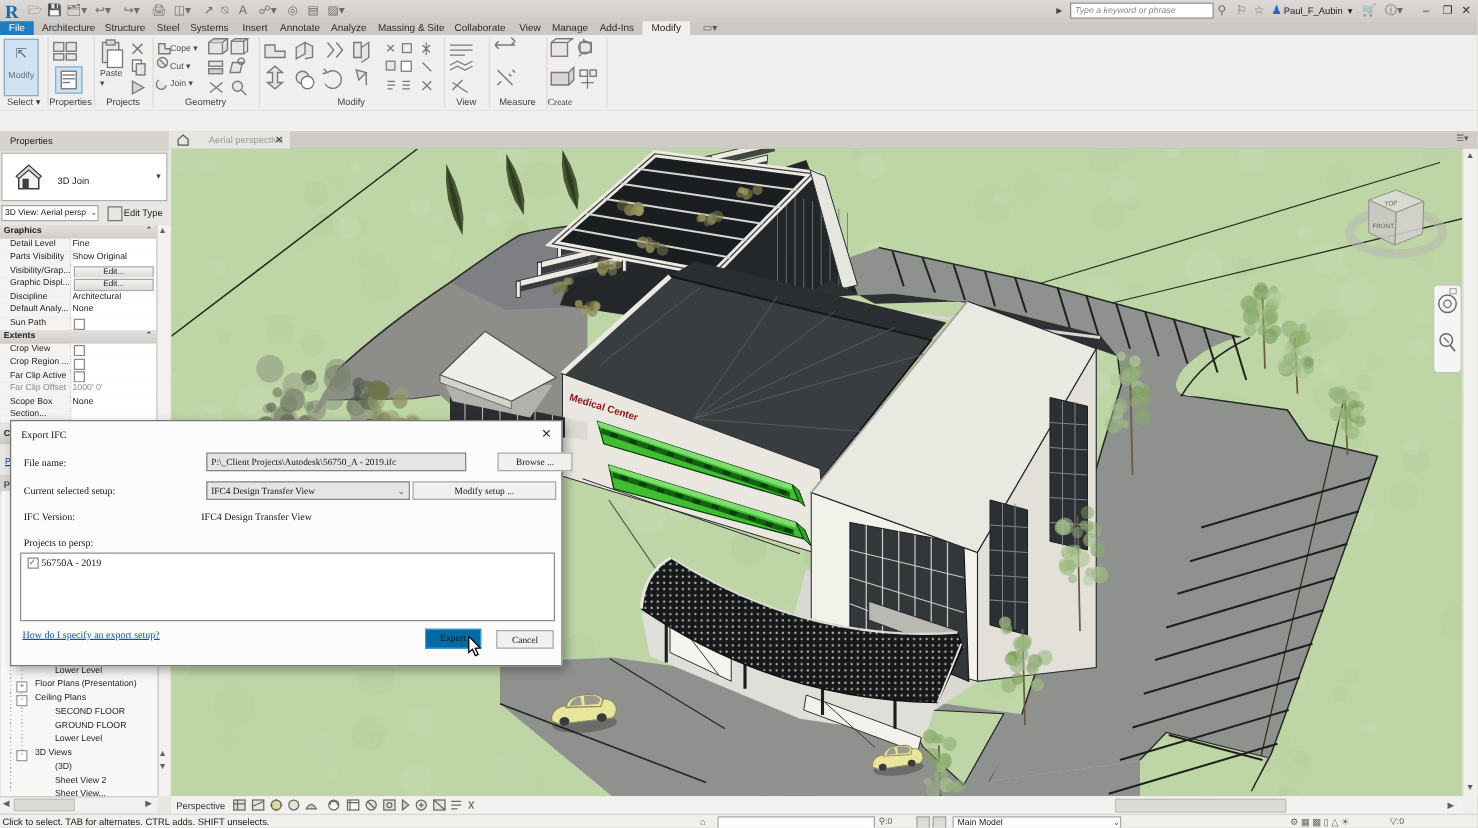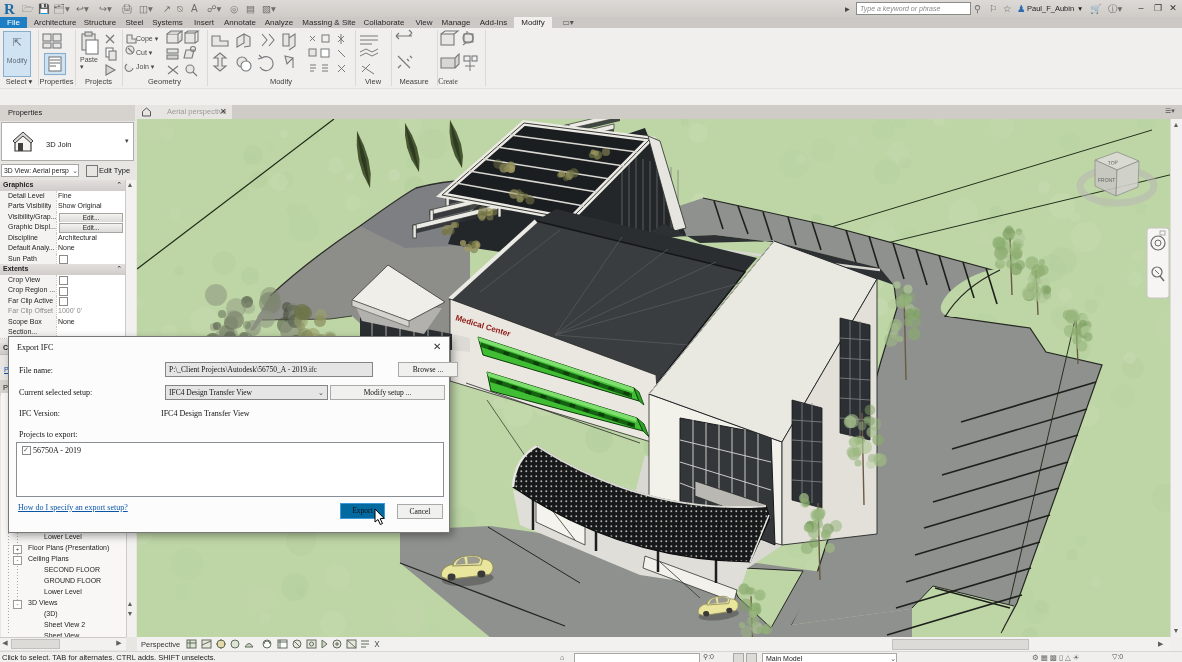--- a/index.html
+++ b/index.html
@@ -1276,21 +1276,21 @@
   <div class="dtxt" style="left:8px;top:6px;">Export IFC</div>
   <div class="dtxt" style="left:424px;top:4px;font-size:10px;color:#333;">✕</div>
   <div class="dtxt" style="left:10px;top:29px;">File name:</div>
   <div class="dfield" style="left:156px;top:25px;width:206px;height:13px;"><span style="margin-left:3px;">P:\_Client Projects\Autodesk\56750_A - 2019.ifc</span></div>
   <div class="dbtn" style="left:371px;top:25px;width:58px;height:13px;line-height:13px;margin-left:18px;">Browse ...</div>
   <div class="dtxt" style="left:10px;top:51px;">Current selected setup:</div>
   <div class="dfield" style="left:156px;top:48px;width:161px;height:13px;"><span style="margin-left:3px;">IFC4 Design Transfer View</span><span style="position:absolute;right:3px;top:0;color:#555;">⌄</span></div>
   <div class="dbtn" style="left:321px;top:48px;width:113px;height:13px;line-height:13px;">Modify setup ...</div>
   <div class="dtxt" style="left:10px;top:72px;">IFC Version:</div>
   <div class="dtxt" style="left:152px;top:72px;">IFC4 Design Transfer View</div>
-  <div class="dtxt" style="left:10px;top:93px;">Projects to export:</div>
+  <div class="dtxt" style="left:10px;top:93px;">Projects to persp:</div>
   <div class="abs" style="left:7px;top:105px;width:426px;height:53px;background:#fff;border:1px solid #8a8f96;"></div>
   <div class="abs" style="left:13px;top:109px;width:7px;height:7px;border:1px solid #8a8a88;background:#fdfdfd;
        font-size:7px;line-height:7px;color:#666;">✓</div>
   <div class="dtxt" style="left:24px;top:109px;">56750A - 2019</div>
   <div class="dtxt" style="left:9px;top:166px;color:#0a55a8;text-decoration:underline;text-align:right;">How do I specify an export setup?</div>
   <div class="dbtn" style="left:331px;top:166px;width:43px;height:14px;line-height:14px;background:#0369a1;border:1px solid #3c9ad9;">Export</div>
   <div class="dbtn" style="left:388px;top:167px;width:44px;height:13px;line-height:13px;">Cancel</div>
   <svg class="abs" style="left:365px;top:172px;" width="14" height="18" viewBox="0 0 14 18">
     <polygon points="1,0 1,13 4,10.5 6.3,15.5 8.5,14.5 6.2,9.7 10,9.3" fill="#fff" stroke="#000" stroke-width="1"></polygon>
   </svg>

